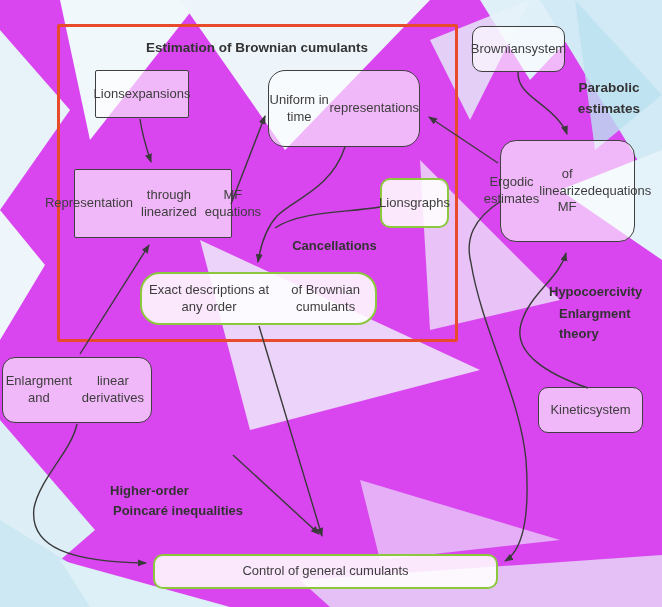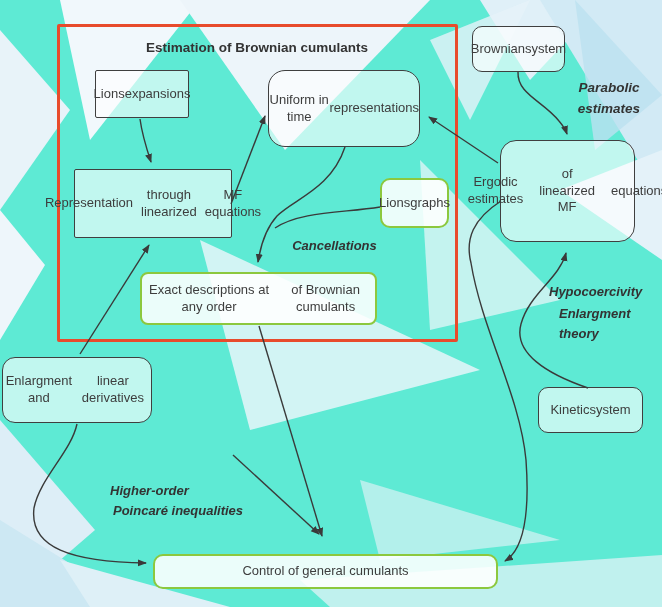--- a/index.html
+++ b/index.html
@@ -1,43 +1,43 @@
 <!DOCTYPE html>
 <html><head>
 <meta charset="utf-8">
 <style>
   html,body{margin:0;padding:0;}
   body{font-family:"Liberation Sans",sans-serif;background:#ffffff;}
-  #stage{position:relative;width:662px;height:607px;background:#5eead4;overflow:hidden;}
+  #stage{position:relative;width:662px;height:607px;background:#d946ef;overflow:hidden;}
   #bg{position:absolute;left:0;top:0;width:662px;height:607px;}
   #arrows{position:absolute;left:0;top:0;width:662px;height:607px;pointer-events:none;}
 
   .node{position:absolute;box-sizing:border-box;display:flex;flex-direction:row;
         justify-content:center;align-items:center;text-align:center;
         font-size:13px;line-height:1.3;color:#3d3d3d;background:rgba(255,255,255,.62);}
   .rect{border:1.5px solid #3f3f3f;border-radius:2px;}
   .round{border:1.5px solid #3f3f3f;border-radius:13px;}
   .green{border:2.5px solid #8cc83e;border-radius:10px;background:rgba(255,255,255,.88);}
   .blue{border:2px solid #4a9de8;border-radius:9px;background:rgba(255,255,255,.88);}
 
   #red-frame{position:absolute;box-sizing:border-box;left:57px;top:24px;width:401px;height:318px;
              border:3.5px solid #e84b2c;border-radius:2px;}
 
   #diagram-title{position:absolute;left:57px;top:40px;width:400px;text-align:center;
                  font-size:13.5px;font-weight:700;color:#333;}
 
-  .lbl{position:absolute;font-weight:700;color:#333;font-size:13px;line-height:1.55;font-style:italic;}
+  .lbl{position:absolute;font-weight:700;color:#333;font-size:13px;line-height:1.55;}
 
   #n-lions-exp{left:95px;top:70px;width:94px;height:48px;}
   #n-uniform{left:268px;top:70px;width:152px;height:77px;border-radius:17px;}
   #n-repr{left:74px;top:169px;width:158px;height:69px;gap:8px;}
   #n-lions-graphs{left:380px;top:178px;width:69px;height:50px;}
-  #n-exact{left:140px;top:272px;width:237px;height:53px;border-radius:8px;}
+  #n-exact{left:140px;top:272px;width:237px;height:53px;border-radius:20px;}
   #n-brownian{left:472px;top:26px;width:93px;height:46px;border-radius:10px;}
-  #n-ergodic{left:500px;top:140px;width:135px;height:102px;border-radius:16px;gap:16px;}
+  #n-ergodic{left:500px;top:140px;width:135px;height:102px;border-radius:16px;}
   #n-kinetic{left:538px;top:387px;width:105px;height:46px;border-radius:10px;text-align:right;}
   #n-wasserstein{left:2px;top:357px;width:150px;height:66px;}
   #n-glauber{left:103px;top:434px;width:128px;height:34px;}
   #n-control{left:153px;top:546px;width:345px;height:35px;margin-top:8px;}
 
   #lbl-parabolic{left:566px;top:78px;width:86px;text-align:center;font-size:13.5px;}
   #lbl-cancellations{left:277px;top:236px;width:115px;text-align:center;}
   #lbl-hypocoercivity{left:549px;top:282px;width:115px;}
   #lbl-enlargment{left:559px;top:304px;width:100px;}
   #lbl-higher{left:110px;top:481px;width:190px;}

